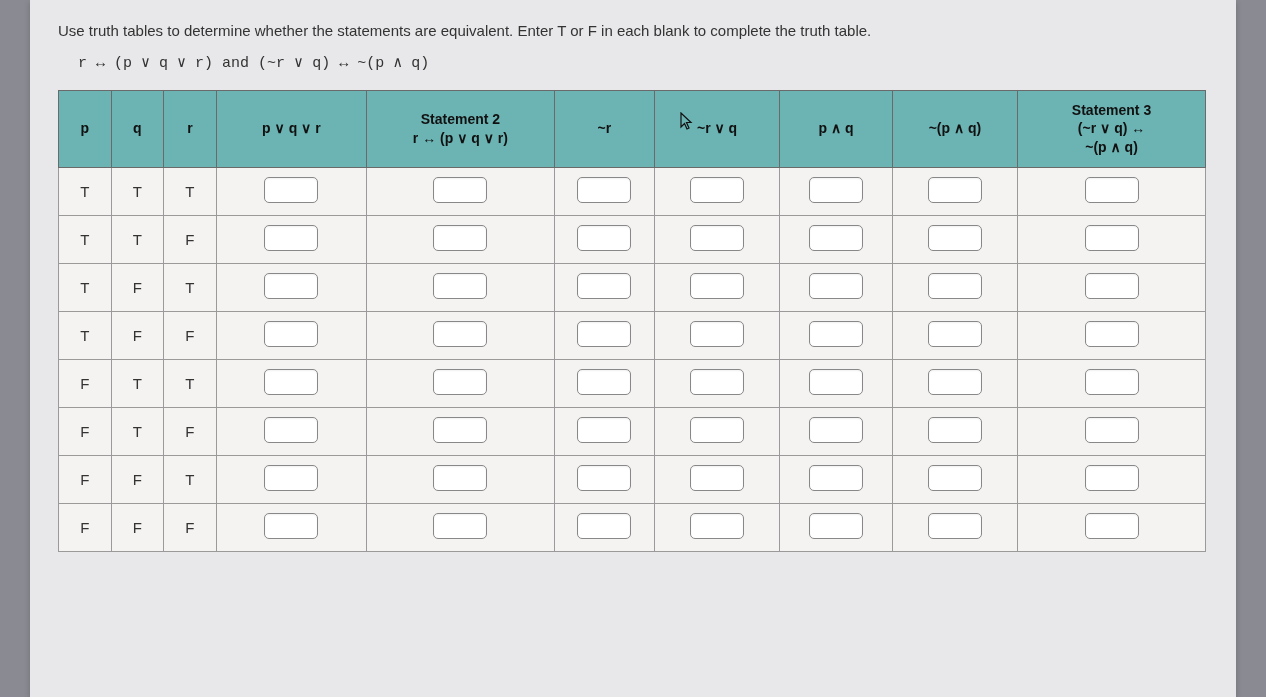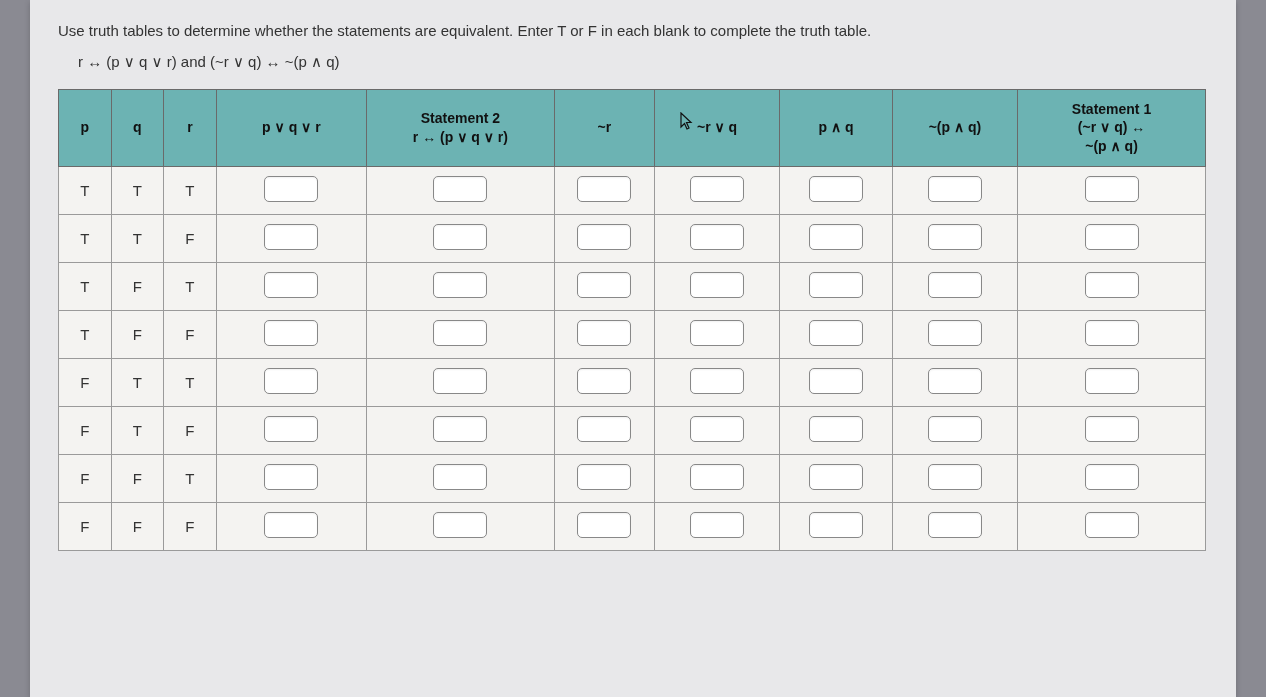--- a/index.html
+++ b/index.html
@@ -23,21 +23,21 @@
   .prompt {
     font-size: 15px;
     line-height: 1.5;
     color: #333;
     margin-bottom: 10px;
   }
   .formula {
     font-size: 15px;
     color: #333;
     margin: 6px 0 18px 20px;
-    font-family: Liberation Sans, sans-serif;
+    font-family: Liberation Mono, monospace;
   }
   .cursor {
     position: absolute;
     left: 680px;
     top: 112px;
     width: 16px;
     height: 20px;
     pointer-events: none;
   }
   table.truth {
@@ -117,21 +117,21 @@
         <th>p ∨ q ∨ r</th>
         <th>
           <span>Statement 2</span><br>
           <span>r ↔ (p ∨ q ∨ r)</span>
         </th>
         <th>~r</th>
         <th>~r ∨ q</th>
         <th>p ∧ q</th>
         <th>~(p ∧ q)</th>
         <th>
-          <span>Statement 1</span><br>
+          <span>Statement 3</span><br>
           <span>(~r ∨ q) ↔</span><br>
           <span>~(p ∧ q)</span>
         </th>
       </tr>
     </thead>
     <tbody>
 
     <tr>
           <td>T</td>
           <td>T</td>

